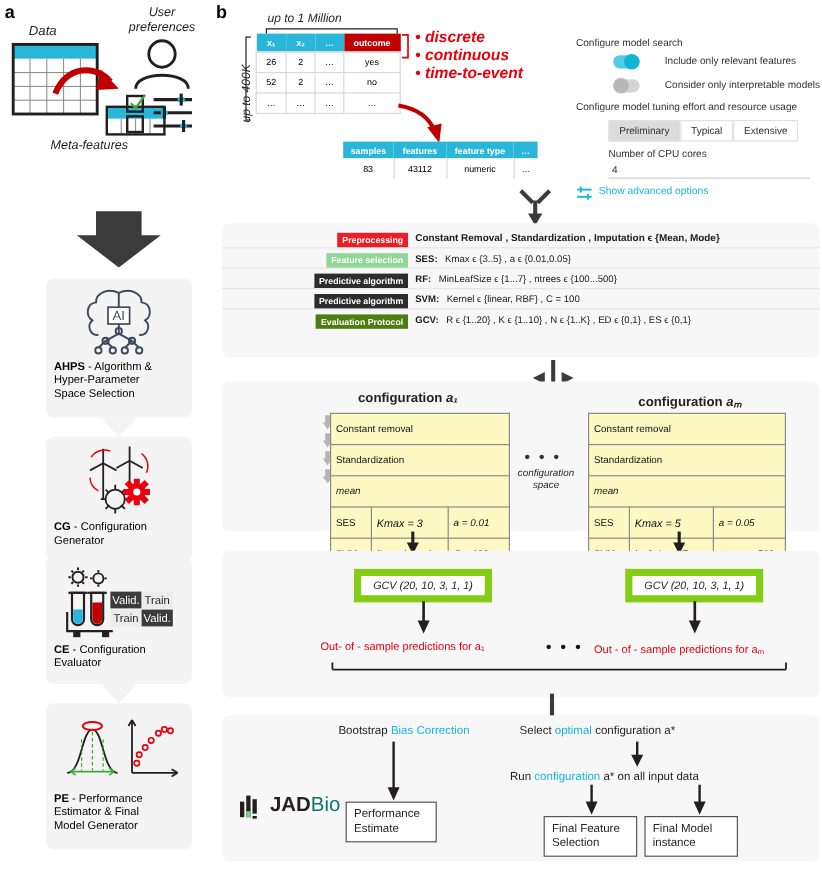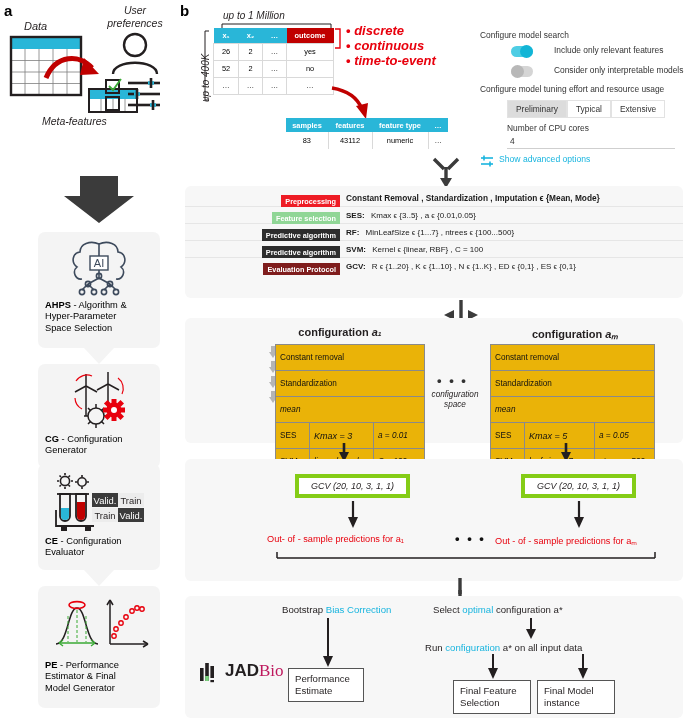--- a/index.html
+++ b/index.html
@@ -57,25 +57,25 @@
 
   
   .specrow { display:flex; align-items:center; height:17px; border-bottom:0.7px solid #e6e6e6; }
   .tag { font-size:7.3px; font-weight:bold; color:#fff; padding:1.5px 4px; text-align:right; white-space:nowrap; }
   .specbody { font-size:8px; color:#1a1a1a; padding-left:6px; white-space:nowrap; }
   .specbody b { font-weight:bold; }
 
   
   .cfgcap { font-size:11px; font-weight:bold; text-align:center; }
   table.cfgtab { border-collapse:collapse; width:100%; }
-  table.cfgtab td { border:0.8px solid #8a8a8a; font-size:8.2px; height:26px; padding:0 4px; color:#111; background:#eab308;}
+  table.cfgtab td { border:0.8px solid #8a8a8a; font-size:8.2px; height:26px; padding:0 4px; color:#111; background:#fef9c3;}
   .ital { font-style:italic; }
   .steplabels { font-size:8.2px; text-align:right; color:#111; }
 
-  .boxline { border:4px solid #84cc16; font-style:italic; font-size:9px; padding:3px 6px; background:#fff; text-align:center;}
+  .boxline { border:6px solid #84cc16; font-style:italic; font-size:9px; padding:3px 6px; background:#fff; text-align:center;}
   .redtxt { color:#e8000d; font-size:9.2px; }
   .plainbox { border:1px solid #555; background:#fff; font-size:9.6px; line-height:12px; padding:4px 6px; }
   .cyan { color:#19b5df; }
   .dots { letter-spacing:2px; font-weight:bold; font-size:13px; color:#333; }
   svg { display:block; overflow:visible; }
 </style>
 </head>
 <body>
 
 <div id="left-col">
@@ -439,21 +439,21 @@
         <span class="tag" style="background:#2d2d2d;">Predictive algorithm</span>
       </div>
       <div class="specbody">
         <b>SVM:</b>
         <span style="margin-left:4px;">Kernel  ϵ  {linear, RBF} ,   C  =  100</span>
       </div>
     </div>
 
     <div class="specrow" style="border-bottom:none;">
       <div style="width:155px;text-align:right;">
-        <span class="tag" style="background:#7f1d1d;">Evaluation Protocol</span>
+        <span class="tag" style="background:#4d7c0f;">Evaluation Protocol</span>
       </div>
       <div class="specbody">
         <b>GCV:</b>
         <span style="margin-left:4px;">R ϵ  {1..20} ,   K   ϵ   {1..10} ,   N ϵ  {1..K} ,   ED ϵ   {0,1} ,   ES ϵ   {0,1}</span>
       </div>
     </div>
   </div>
 
   <svg style="position:absolute;left:263px;top:300px;" width="36" height="42">
     <line x1="18" y1="0" x2="18" y2="30" stroke="#3b3b3b" stroke-width="3.4"></line>
@@ -637,16 +637,16 @@
 
     <div style="position:absolute;left:14px;top:64px;display:flex;align-items:center;">
       <svg width="22" height="22" style="margin-right:4px;">
         <rect x="1" y="8" width="3.6" height="13" fill="#231f20"></rect>
         <rect x="6.2" y="3" width="3.6" height="18" fill="#231f20"></rect>
         <rect x="6.2" y="16" width="3.6" height="5" fill="#7dd37f"></rect>
         <rect x="11.4" y="6" width="3.6" height="12" fill="#231f20"></rect>
         <rect x="11.4" y="20" width="3.6" height="2.2" fill="#231f20"></rect>
       </svg>
       <span style="font-size:17px;font-weight:bold;color:#231f20;">JAD</span>
-      <span style="font-size:17px;color:#be185d;font-family:Liberation Serif, serif;">Bio</span>
+      <span style="font-size:17px;color:#0f766e;">Bio</span>
     </div>
   </div>
 </div>
 
 </body></html>

